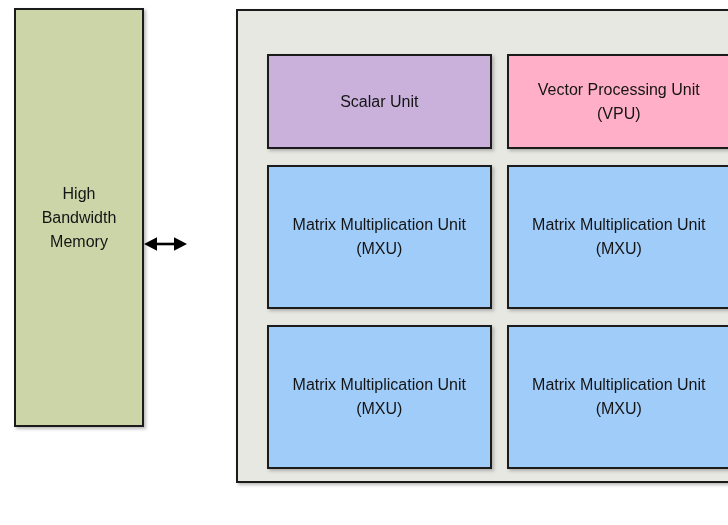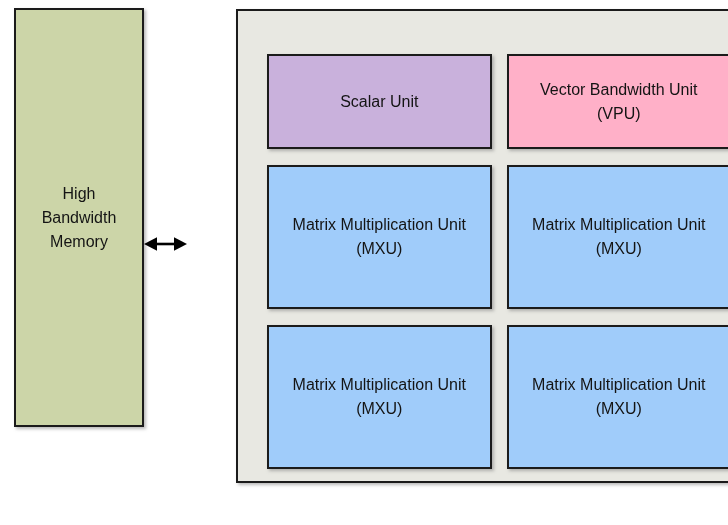--- a/index.html
+++ b/index.html
@@ -77,21 +77,21 @@
     <path d="M44,12 L31,5.2 L31,18.8 Z" fill="#000000"></path>
   </svg>
 
   <div id="chip-container" style="background-color: rgb(232, 232, 226);">
 
     <div class="block" style="background-color: rgb(201, 177, 220);">
       <span>Scalar Unit</span>
     </div>
 
     <div class="block" style="background-color: rgb(255, 176, 200);">
-      <span>Vector Bandwidth Unit
+      <span>Vector Processing Unit
 (VPU)</span>
     </div>
 
     <div class="block" style="background-color: rgb(160, 204, 250);">
       <span>Matrix Multiplication Unit
 (MXU)</span>
     </div>
 
     <div class="block" style="background-color: rgb(160, 204, 250);">
       <span>Matrix Multiplication Unit

